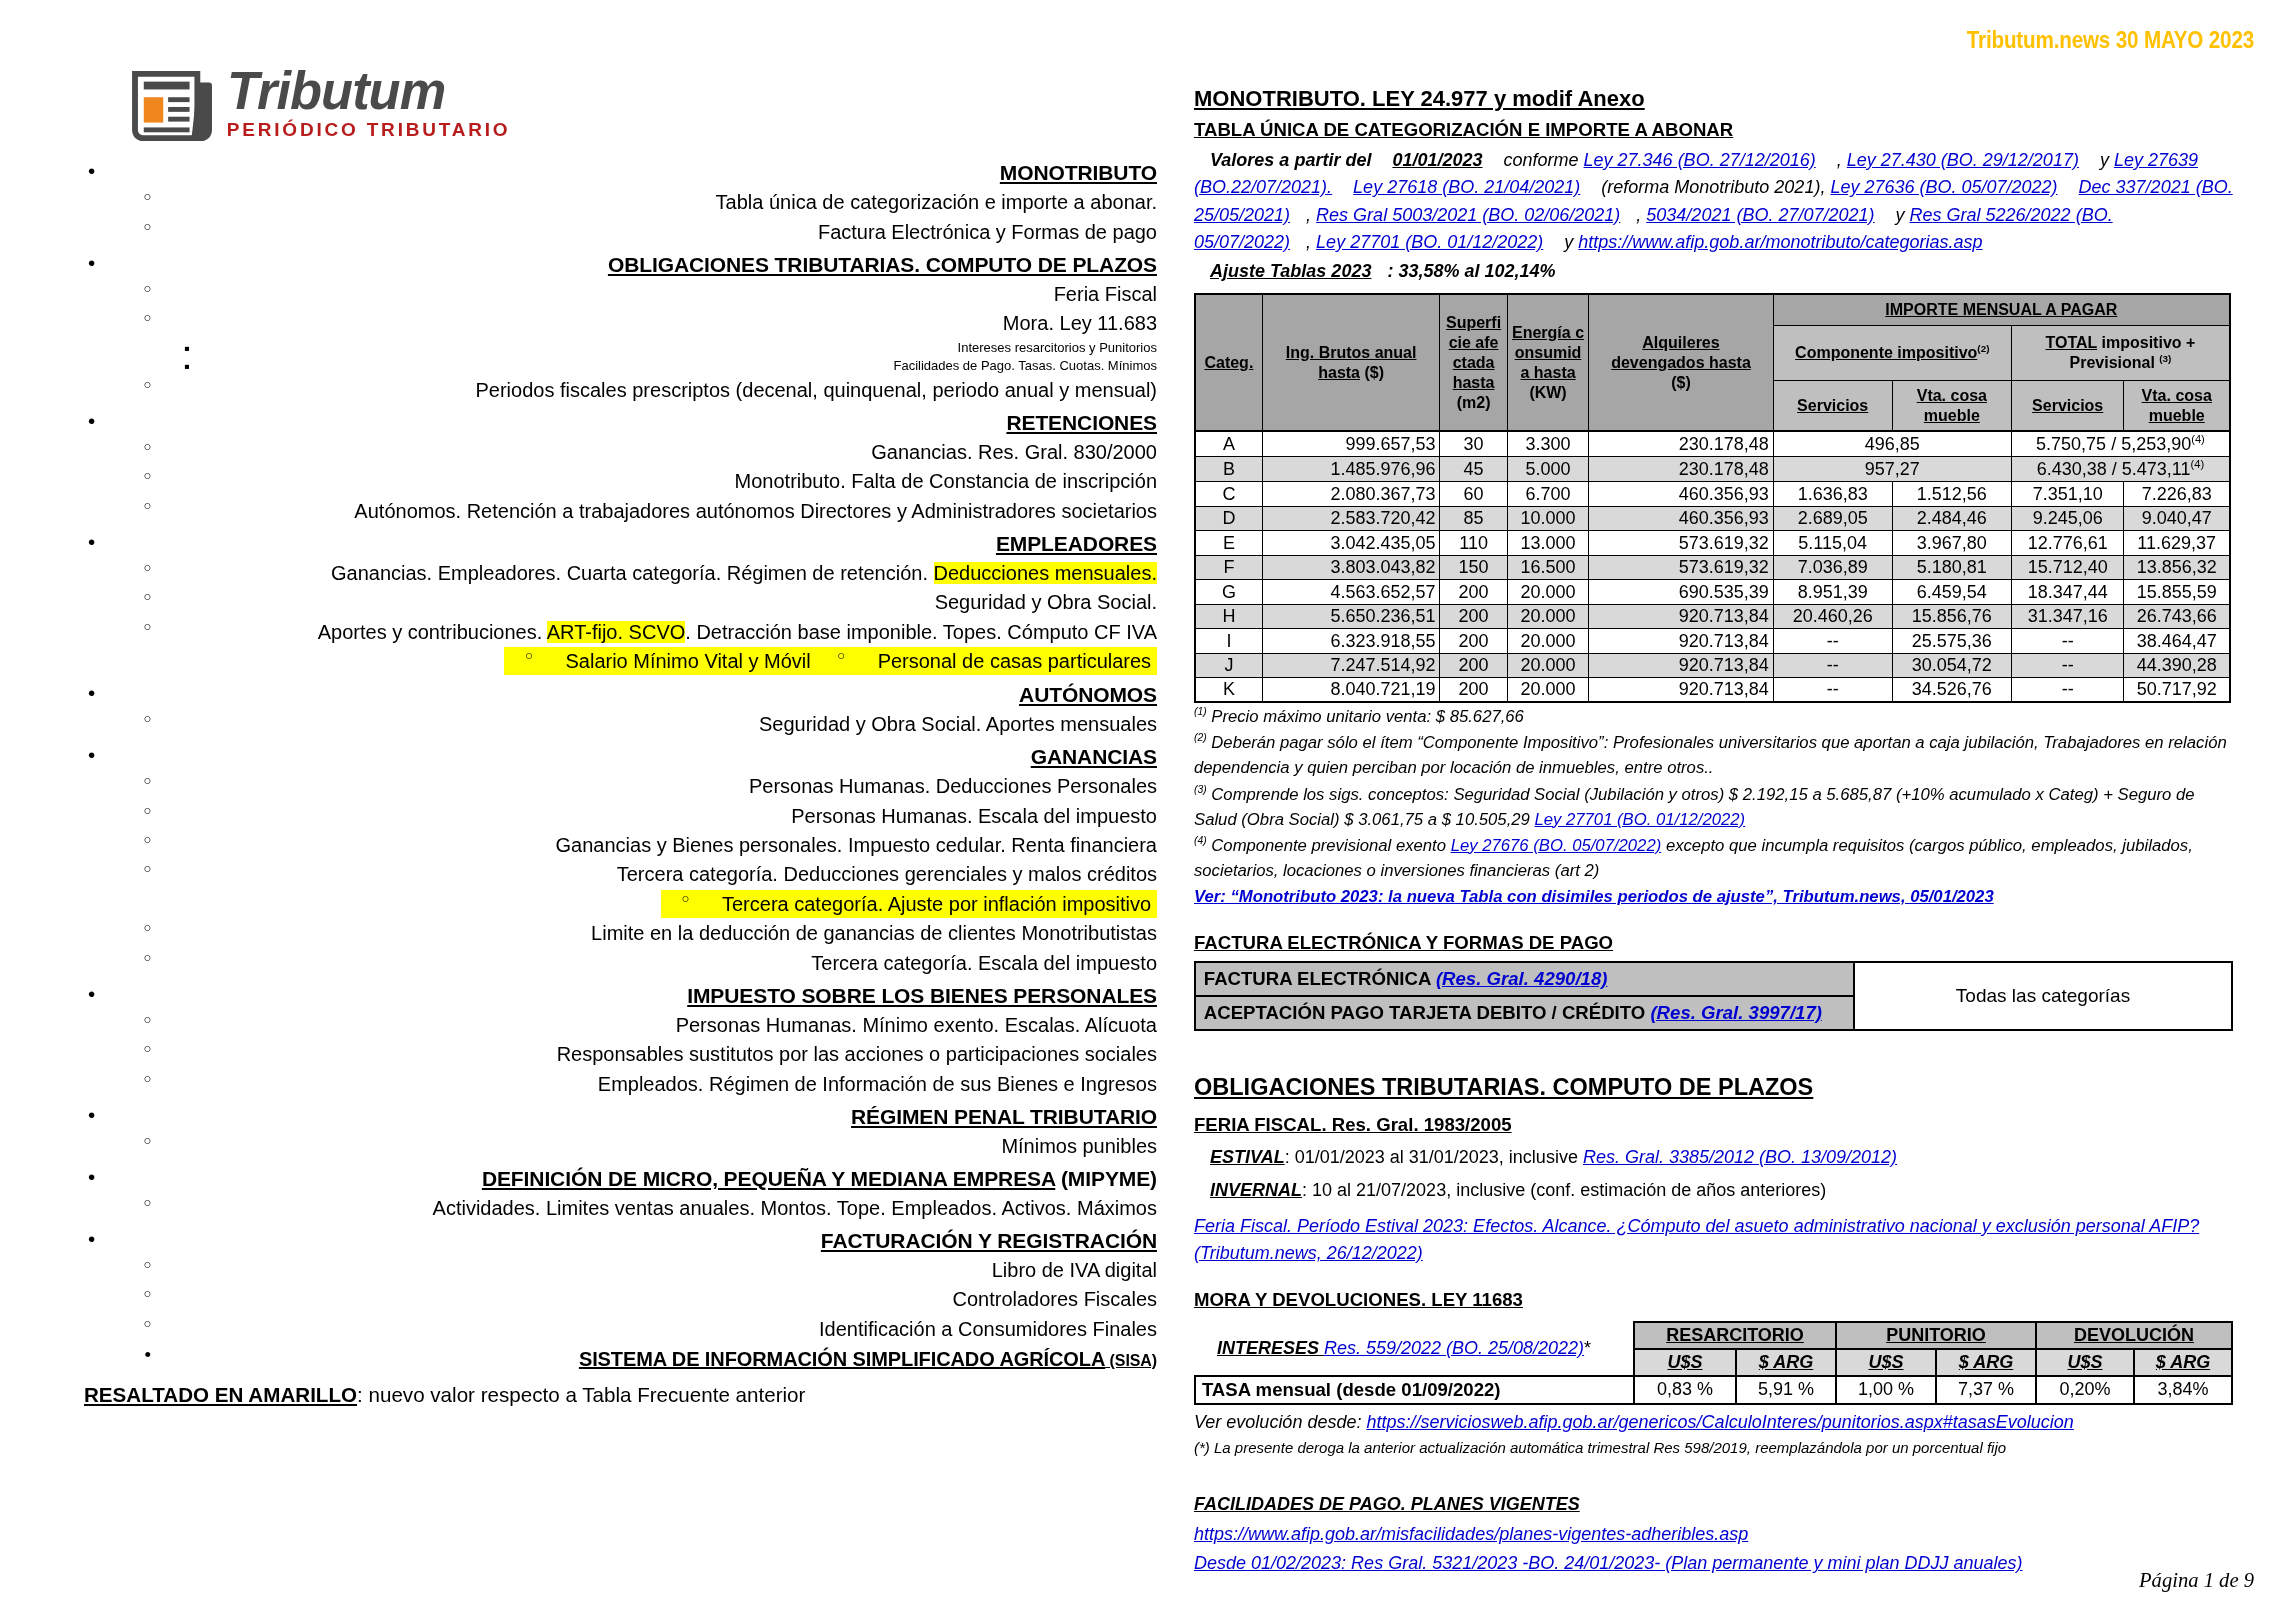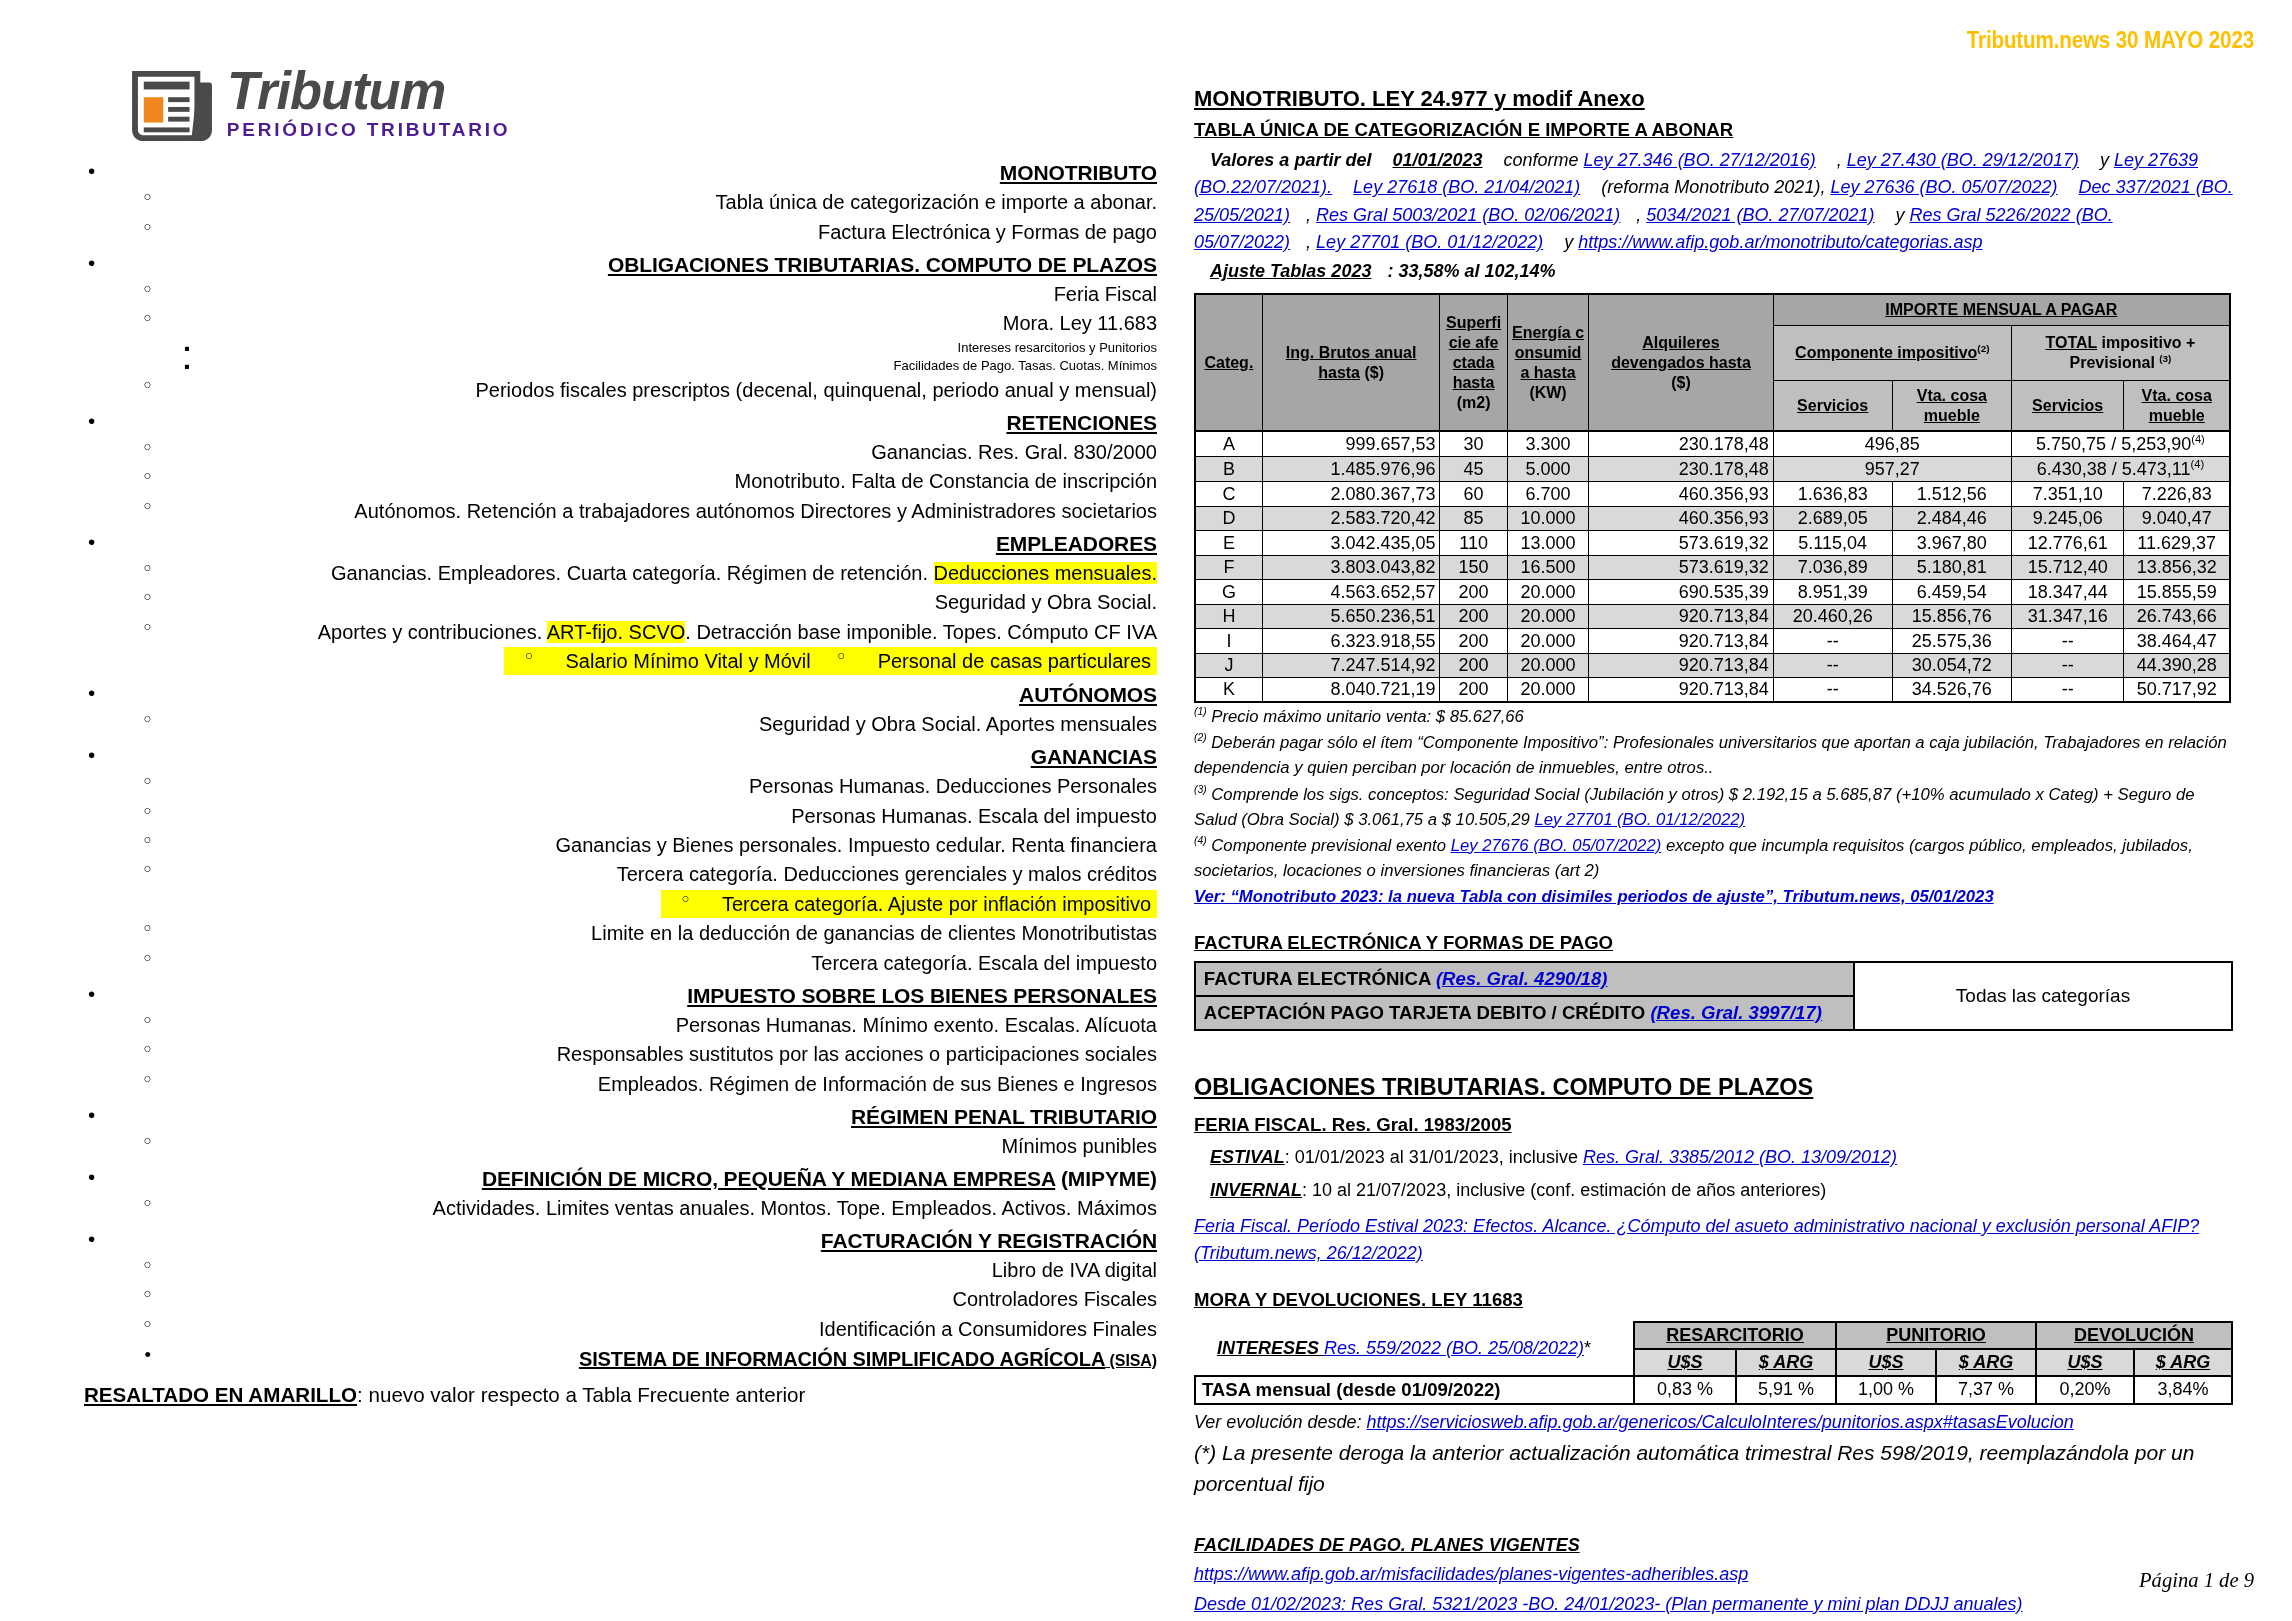--- a/index.html
+++ b/index.html
@@ -34,21 +34,21 @@
   }
   #logo { display:flex; align-items:flex-start; margin-left:47px; margin-bottom:17.6px; }
   .logo-mark { position:relative; width:84px; height:76px; flex:0 0 auto; margin-top:2.9px;}
   .logo-words { margin-left:11.8px; }
   .logo-title {
     font-size:54px; font-weight:bold; font-style:italic; color:#4a4a4a;
     line-height:.96; letter-spacing:-1px;
     transform: scaleX(0.97); transform-origin:left center;
   }
   .logo-sub {
-    font-size:19px; font-weight:bold; color:#4c1d95;
+    font-size:19px; font-weight:bold; color:#b91c1c;
     letter-spacing:2.8px; margin-top:2px;
   }
 
   ul.lvl1 { list-style:none; margin:0; padding:0; }
   li.l1 { position:relative; padding-left:39px; margin:0 0 2.9px 0;text-align:right; }
   li.l1::before { content:"\2022"; position:absolute; left:3.9px; top:-2px; font-size:20.6px; }
   .h1txt { font-weight:bold; font-size:21px; letter-spacing:-0.1px;
            font-family:"Liberation Sans Narrow","Liberation Sans",sans-serif; font-stretch:condensed; }
   ul.lvl2 { list-style:none; margin:2.9px 0 6.9px 0; padding:0; }
   li.l2 { position:relative; padding-left:61px; margin:0 0 1px 0; font-size:20px;
@@ -444,21 +444,21 @@
           <td>7,37 %</td>
           <td>0,20%</td>
           <td>3,84%</td>
         </tr>
   </tbody>
     </table>
 
   <div class="fn" style="margin-top:3.9px;font-size:18px">
     <span>Ver evolución desde:  </span><a class="lnk">https://serviciosweb.afip.gob.ar/genericos/CalculoInteres/punitorios.aspx#tasasEvolucion</a>
   </div>
-  <div class="fn" style="font-size:21px">(*) La presente deroga la anterior actualización automática trimestral Res 598/2019, reemplazándola por un porcentual fijo</div>
+  <div class="fn" style="font-size:15px">(*) La presente deroga la anterior actualización automática trimestral Res 598/2019, reemplazándola por un porcentual fijo</div>
 
   <div class="sec-sub i" style="margin-top:35px;font-size:18px">FACILIDADES DE PAGO. PLANES VIGENTES</div>
   <div class="para"><a class="lnk"> https://www.afip.gob.ar/misfacilidades/planes-vigentes-adheribles.asp</a></div>
   <div class="para"><a class="lnk">Desde 01/02/2023: Res Gral. 5321/2023 -BO. 24/01/2023-  (Plan permanente y mini plan DDJJ anuales)</a></div>
 </div>
 
 <div id="page-num">Página 1 de 9</div>
 
 
 </body></html>

